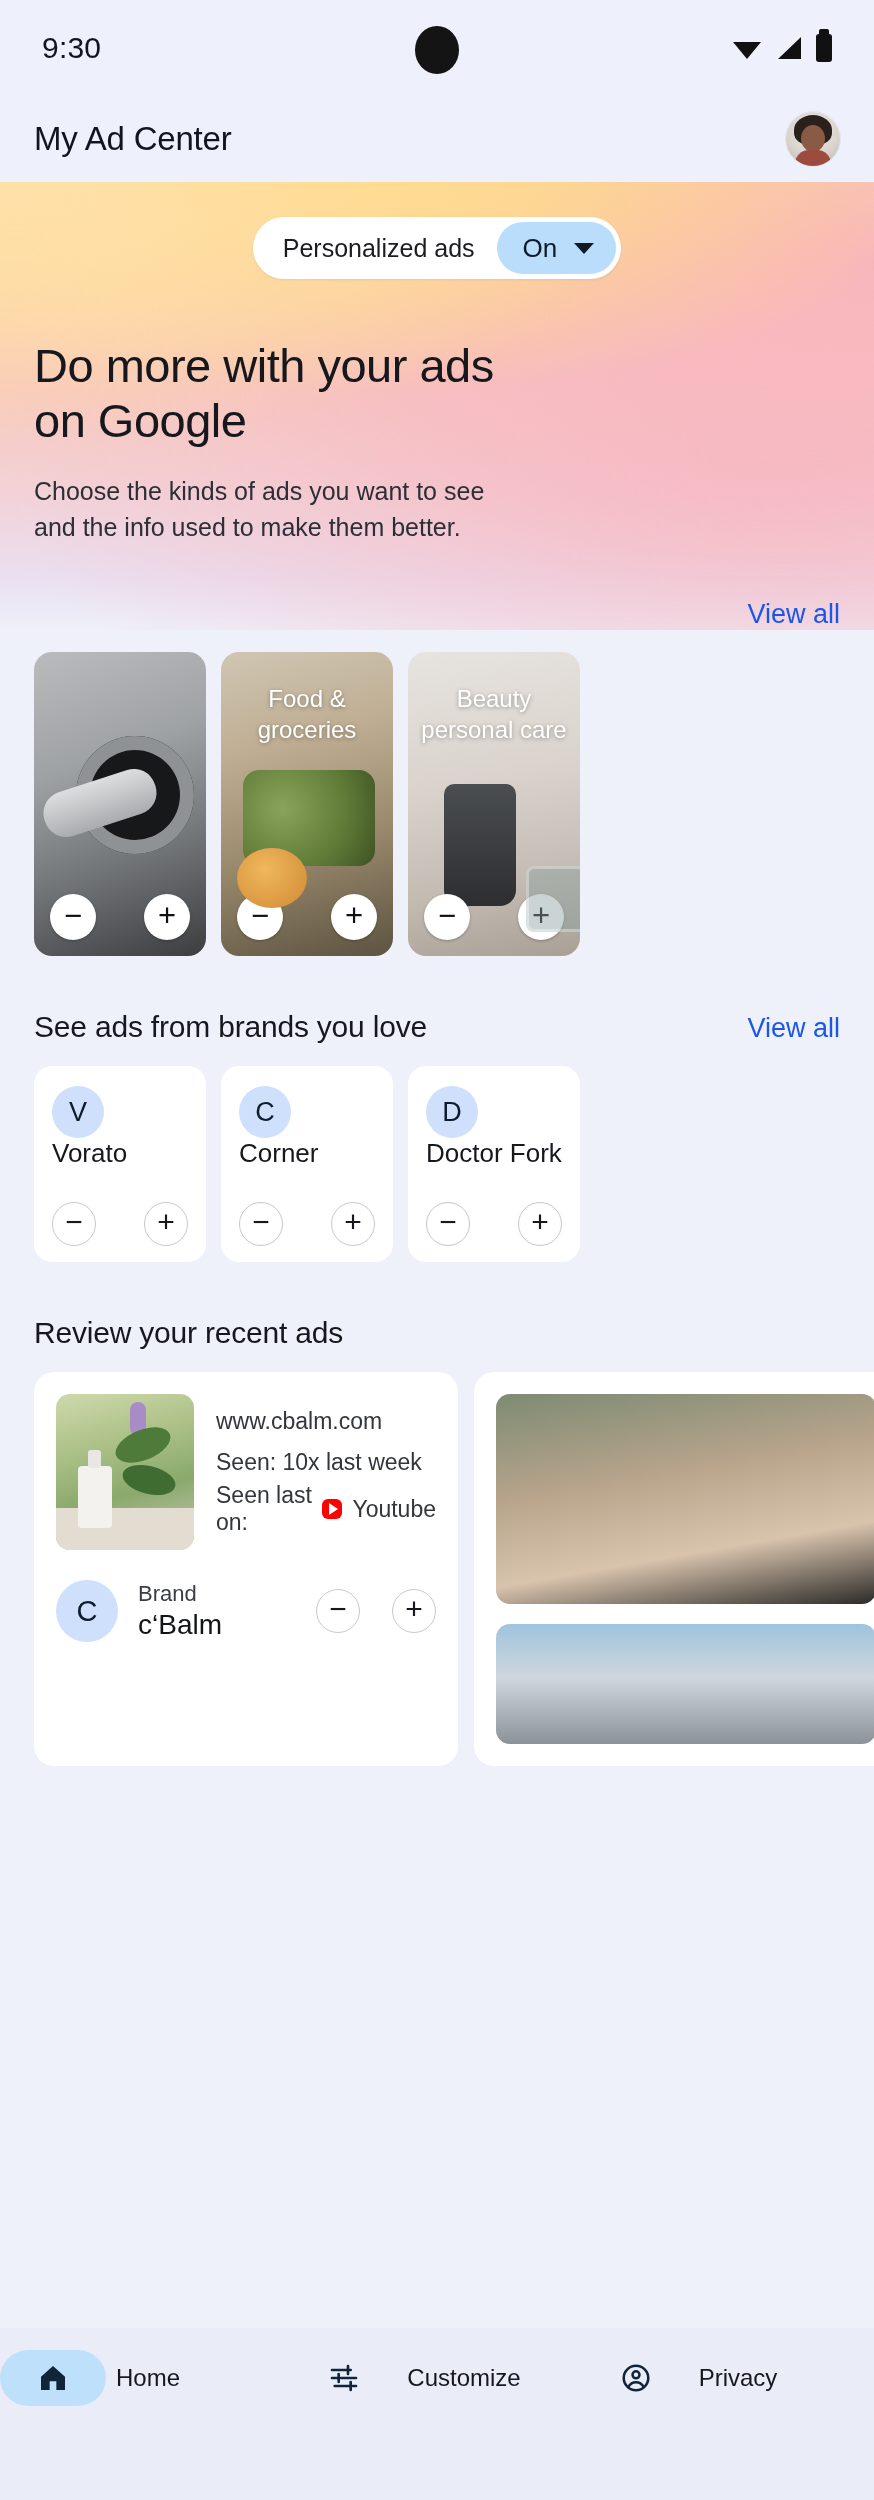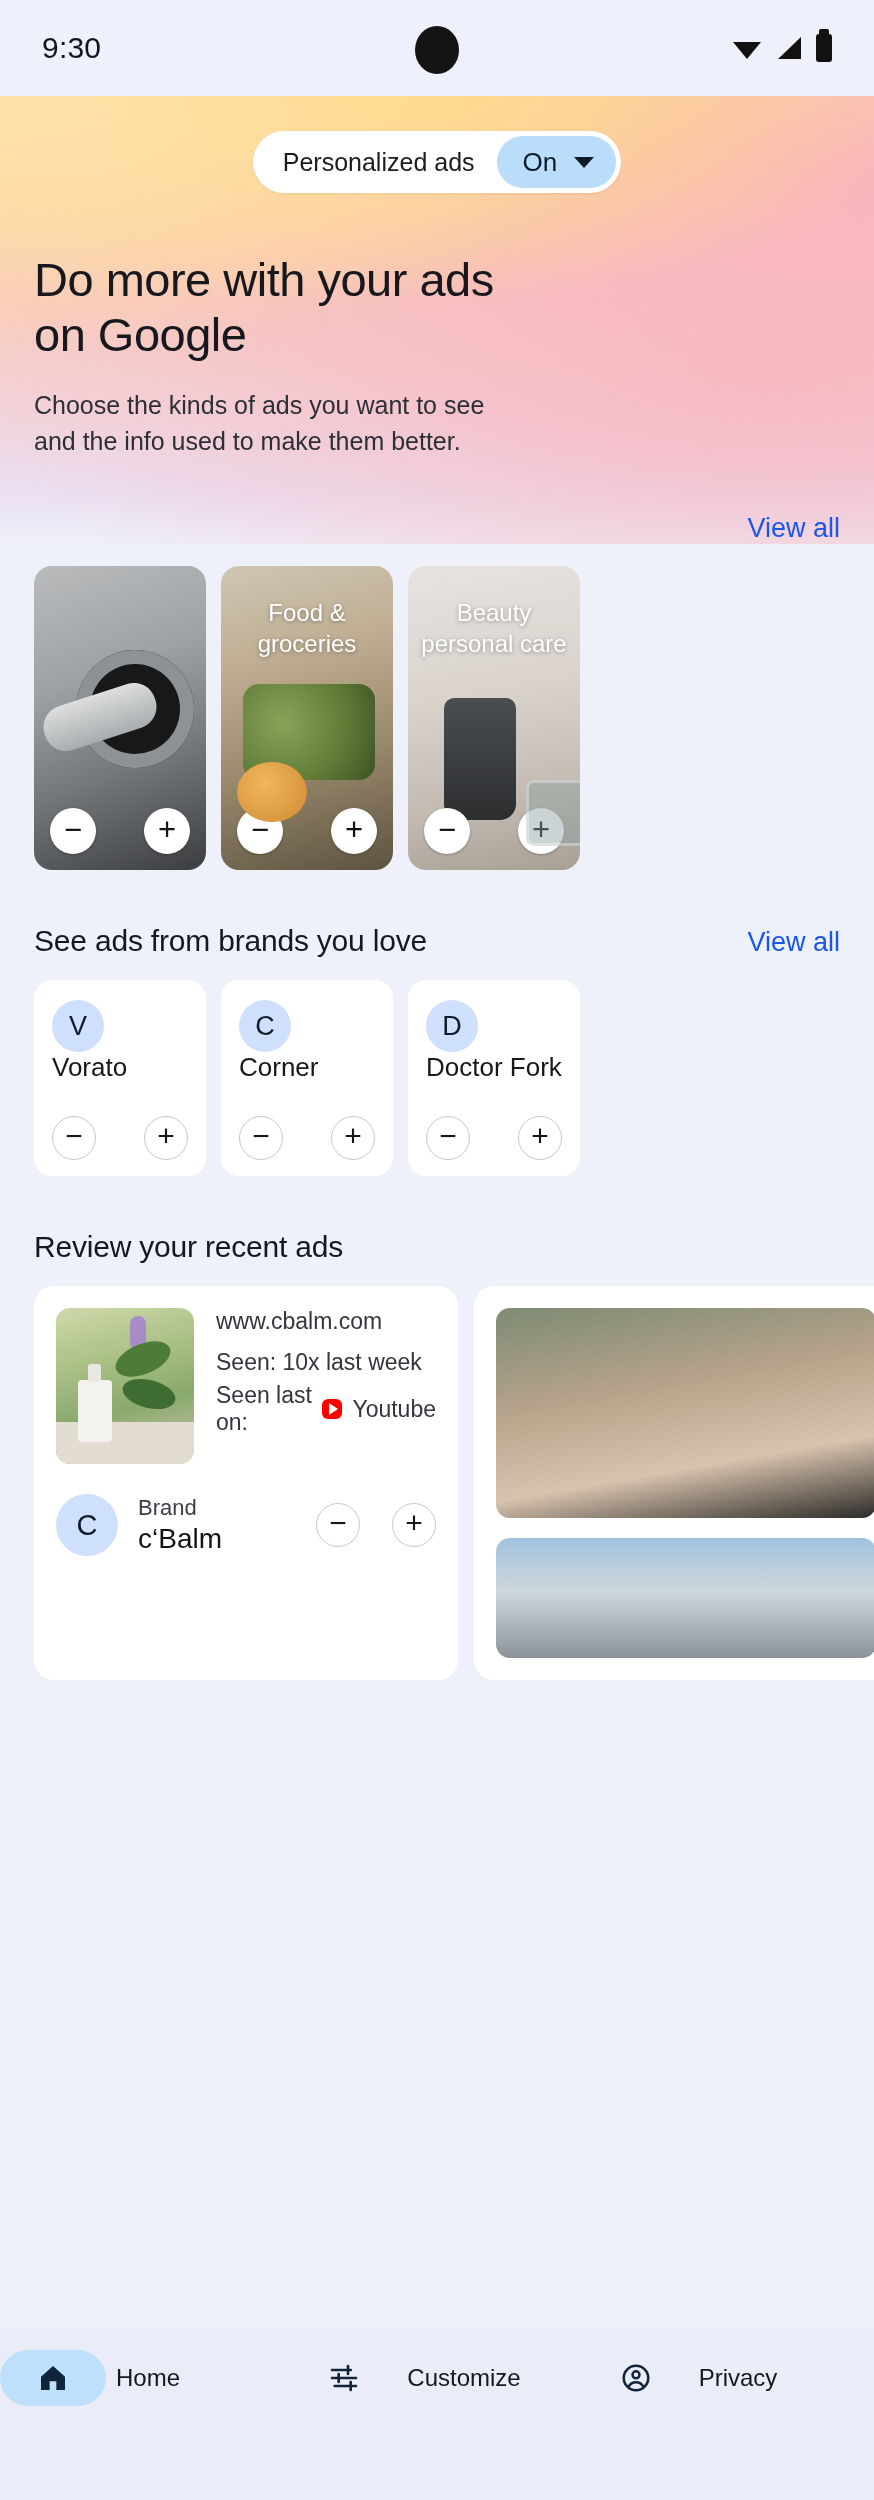--- a/index.html
+++ b/index.html
@@ -171,21 +171,21 @@
   }
   .ring-btn span { position: relative; top: -2px; font-weight: 300; }
 
   
   .recent-row { display: flex; gap: 16px; padding-left: 34px; overflow: hidden; }
   .ad-card {
     flex: 0 0 auto; width: 424px;
     background: #fff; border-radius: 20px;
     padding: 22px 22px 20px 22px;
   }
-  .ad-top { display: flex; gap: 22px; }
+  .ad-top { display: flex; gap: 22px; align-items: center; }
   .ad-thumb {
     flex: 0 0 auto; width: 138px; height: 156px; border-radius: 14px;
     background: linear-gradient(165deg,#cfd9ab 0%,#a9bf85 35%,#8aa96c 62%,#cfc9b8 100%);
     position: relative; overflow: hidden;
   }
   .ad-thumb .bottle {
     position: absolute; left: 22px; bottom: 22px; width: 34px; height: 62px;
     background: #f3f2ef; border-radius: 4px;
   }
   .ad-thumb .bottle::before { content:""; position:absolute; left:10px; top:-16px; width:13px; height:18px; background:#e9e7e2; border-radius:3px;}
@@ -254,20 +254,28 @@
       </span>
       <span class="ic-signal">
         <svg viewBox="0 0 28 24" width="28" height="24">
             <path d="M26 1 L26 23 L3 23 Z" fill="#111"></path>
           </svg>
       </span>
       <span class="ic-batt"></span>
     </div>
   </div>
 
+  <div class="appbar">
+    <div class="appbar-title">My Ad Center</div>
+    <div class="avatar">
+      <div class="hair"></div>
+      <div class="face"></div>
+      <div class="body"></div>
+    </div>
+  </div>
 
   <div class="hero">
 
     <div class="pers-wrap">
       <div class="pers-pill">
         <div class="pers-label">Personalized ads</div>
         <div class="pers-toggle">
           <span class="pers-state">On</span>
           <span class="caret"></span>
         </div>

